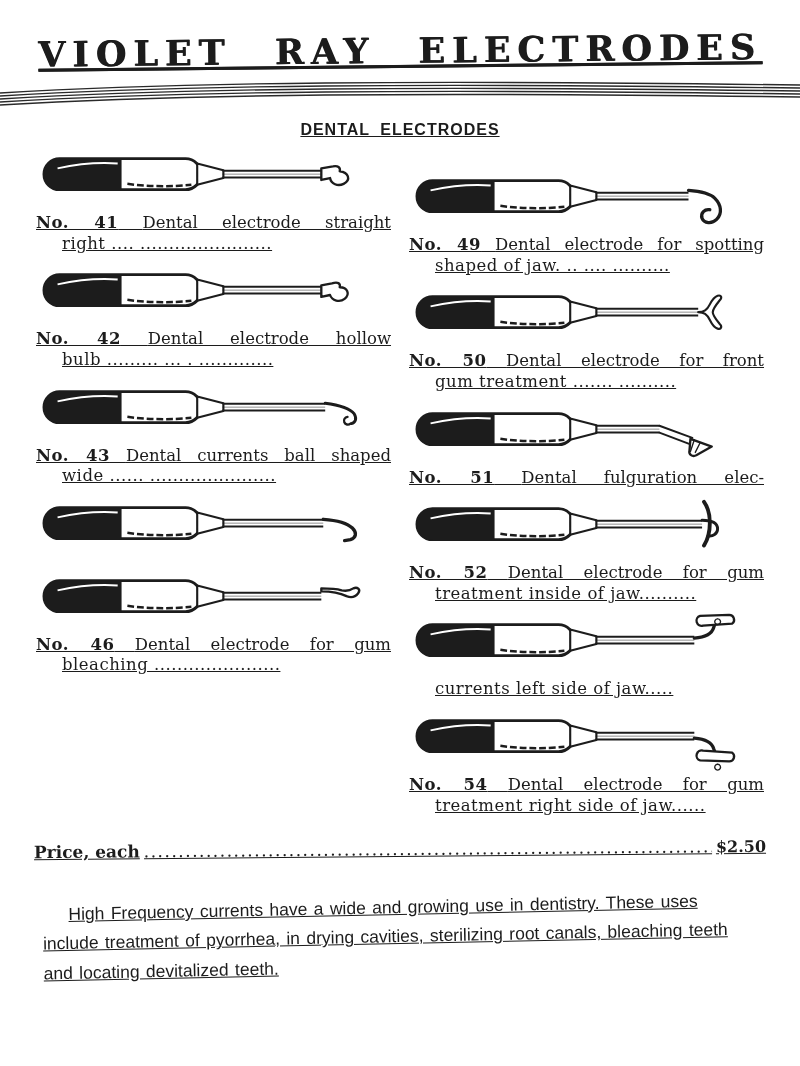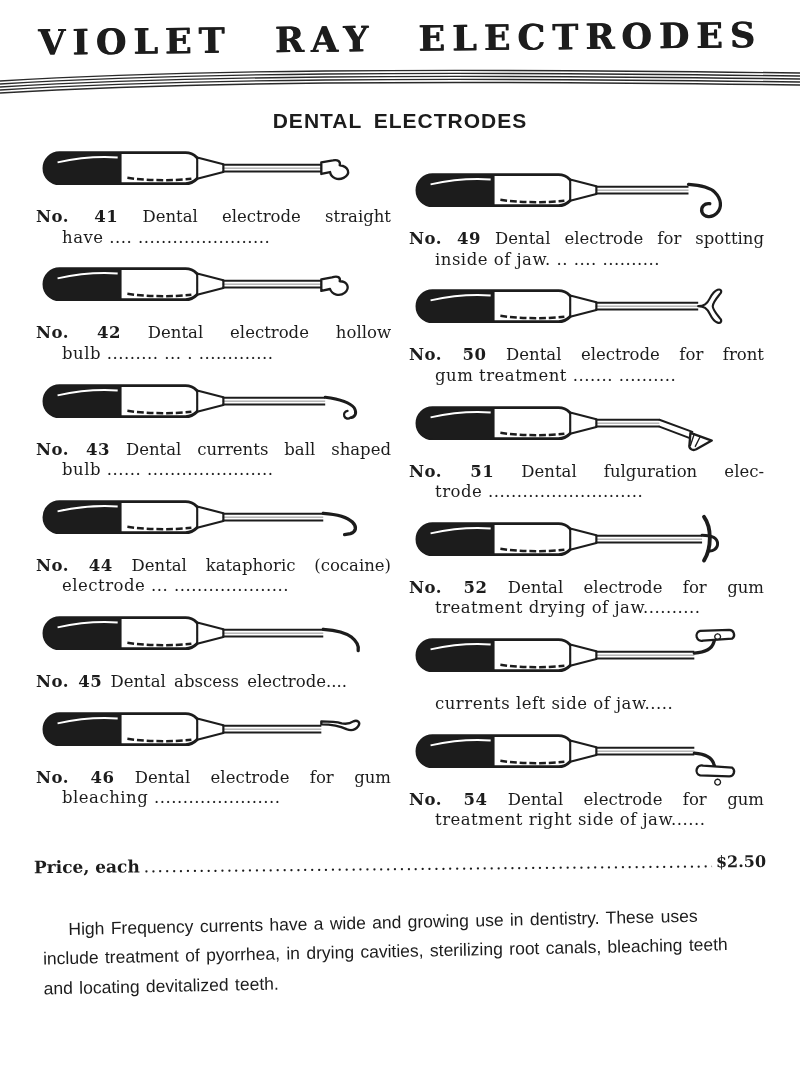--- a/index.html
+++ b/index.html
@@ -1,22 +1,22 @@
 <!DOCTYPE html>
 <html><head>
 <meta charset="utf-8">
 <style>
   html,body{margin:0;padding:0;}
   body{width:800px;height:1066px;background:#fff;overflow:hidden;color:#1c1c1c;}
-  .page{padding-top:16px;}
+  .page{padding-top:28px;text-decoration:underline;}
   h1.title{font-family:"DejaVu Serif",serif;font-weight:bold;font-size:35px;text-align:center;
     letter-spacing:7px;word-spacing:24px;margin:2px 30px 8px;transform:rotate(-0.6deg);
     text-shadow:0.7px 0 0 #1c1c1c;}
   svg.rule{display:block;width:800px;height:28px;}
-  h2.subtitle{font-family:"Liberation Sans",sans-serif;font-weight:bold;font-size:21px;text-align:center;
+  h2.subtitle{font-family:"Liberation Sans",sans-serif;font-weight:bold;font-size:16px;text-align:center;
     letter-spacing:1px;word-spacing:5px;margin:14px 0 8px;}
   .cols{display:flex;gap:18px;width:728px;margin:0 auto;}
   .col{flex:1;min-width:0;}
   .colr{padding-top:22px;}
   .item{margin-bottom:9px;}
   .item svg{display:block;}
   .caption{font-family:"DejaVu Serif",serif;font-size:16.5px;line-height:1.25;margin-top:2px;}
   .cap1{text-align:justify;text-align-last:justify;}
   .single .cap1{text-align-last:left;word-spacing:3px;}
   .no{font-weight:bold;letter-spacing:0.5px;}
@@ -54,21 +54,21 @@
             <path d="M22,22 q32,-7 62,-5" stroke="#fff" stroke-width="2" fill="none"></path>
             <path d="M94,38 c22,3 46,3 66,1" stroke="#1c1c1c" stroke-width="2.6" stroke-dasharray="7 3" fill="none"></path>
             <path d="M166,17 L193,24 L193,32 L166,39 Z" fill="#fff" stroke="#1c1c1c" stroke-width="2.2" stroke-linejoin="round"></path>
             <path d="M192,24.5 H294" stroke="#1c1c1c" stroke-width="2"></path>
             <path d="M192,28 H294" stroke="#1c1c1c" stroke-width="1" opacity="0.5"></path>
             <path d="M192,31.5 H294" stroke="#1c1c1c" stroke-width="2"></path>
             <path d="M294,22 l12,-2 c5,-1 8,1 7,5 c9,1 12,9 4,13 c-6,3 -13,0 -14,-6 l-9,2 z" fill="#fff" stroke="#1c1c1c" stroke-width="2.4" stroke-linecap="round" stroke-linejoin="round"></path>
           </svg>
           <div class="caption">
             <div class="cap1"><b class="no">No. 41</b> <span>Dental electrode straight</span></div>
-            <div class="cap2">have .... .......................</div>
+            <div class="cap2">right .... .......................</div>
           </div>
         </div>
         <div class="item">
           <svg width="335" height="64" viewBox="0 0 345 66" xmlns="http://www.w3.org/2000/svg">
             <rect x="8" y="12" width="162" height="32" rx="16" fill="#fff" stroke="#1c1c1c" stroke-width="3"></rect>
             <path d="M88,12 L24,12 A16,16 0 0 0 24,44 L88,44 Z" fill="#1c1c1c"></path>
             <path d="M22,22 q32,-7 62,-5" stroke="#fff" stroke-width="2" fill="none"></path>
             <path d="M94,38 c22,3 46,3 66,1" stroke="#1c1c1c" stroke-width="2.6" stroke-dasharray="7 3" fill="none"></path>
             <path d="M166,17 L193,24 L193,32 L166,39 Z" fill="#fff" stroke="#1c1c1c" stroke-width="2.2" stroke-linejoin="round"></path>
             <path d="M192,24.5 H294" stroke="#1c1c1c" stroke-width="2"></path>
@@ -89,56 +89,35 @@
             <path d="M94,38 c22,3 46,3 66,1" stroke="#1c1c1c" stroke-width="2.6" stroke-dasharray="7 3" fill="none"></path>
             <path d="M166,17 L193,24 L193,32 L166,39 Z" fill="#fff" stroke="#1c1c1c" stroke-width="2.2" stroke-linejoin="round"></path>
             <path d="M192,24.5 H298" stroke="#1c1c1c" stroke-width="2"></path>
             <path d="M192,28 H298" stroke="#1c1c1c" stroke-width="1" opacity="0.5"></path>
             <path d="M192,31.5 H298" stroke="#1c1c1c" stroke-width="2"></path>
             <path d="M298,24 c16,2 26,6 30,11 c3,5 1,9 -3,10" fill="none" stroke="#1c1c1c" stroke-width="3" stroke-linecap="round" stroke-linejoin="round"></path>
             <path d="M324,45 a4,4 0 1 1 -3,-7" fill="none" stroke="#1c1c1c" stroke-width="2.4" stroke-linecap="round" stroke-linejoin="round"></path>
           </svg>
           <div class="caption">
             <div class="cap1"><b class="no">No. 43</b> <span>Dental currents ball shaped</span></div>
-            <div class="cap2">bulb ...... ......................</div>
+            <div class="cap2">wide ...... ......................</div>
           </div>
         </div>
         <div class="item">
           <svg width="335" height="64" viewBox="0 0 345 66" xmlns="http://www.w3.org/2000/svg">
             <rect x="8" y="12" width="162" height="32" rx="16" fill="#fff" stroke="#1c1c1c" stroke-width="3"></rect>
             <path d="M88,12 L24,12 A16,16 0 0 0 24,44 L88,44 Z" fill="#1c1c1c"></path>
             <path d="M22,22 q32,-7 62,-5" stroke="#fff" stroke-width="2" fill="none"></path>
             <path d="M94,38 c22,3 46,3 66,1" stroke="#1c1c1c" stroke-width="2.6" stroke-dasharray="7 3" fill="none"></path>
             <path d="M166,17 L193,24 L193,32 L166,39 Z" fill="#fff" stroke="#1c1c1c" stroke-width="2.2" stroke-linejoin="round"></path>
             <path d="M192,24.5 H296" stroke="#1c1c1c" stroke-width="2"></path>
             <path d="M192,28 H296" stroke="#1c1c1c" stroke-width="1" opacity="0.5"></path>
             <path d="M192,31.5 H296" stroke="#1c1c1c" stroke-width="2"></path>
             <path d="M296,24 c15,1 25,4 30,9 c5,5 4,10 -2,12 l-6,1" fill="none" stroke="#1c1c1c" stroke-width="3.4" stroke-linecap="round" stroke-linejoin="round"></path>
           </svg>
-          <div class="caption">
-            <div class="cap1"><b class="no">No. 44</b> <span>Dental kataphoric (cocaine)</span></div>
-            <div class="cap2">electrode ... ....................</div>
-          </div>
-        </div>
-        <div class="item single">
-          <svg width="335" height="64" viewBox="0 0 345 66" xmlns="http://www.w3.org/2000/svg">
-            <rect x="8" y="12" width="162" height="32" rx="16" fill="#fff" stroke="#1c1c1c" stroke-width="3"></rect>
-            <path d="M88,12 L24,12 A16,16 0 0 0 24,44 L88,44 Z" fill="#1c1c1c"></path>
-            <path d="M22,22 q32,-7 62,-5" stroke="#fff" stroke-width="2" fill="none"></path>
-            <path d="M94,38 c22,3 46,3 66,1" stroke="#1c1c1c" stroke-width="2.6" stroke-dasharray="7 3" fill="none"></path>
-            <path d="M166,17 L193,24 L193,32 L166,39 Z" fill="#fff" stroke="#1c1c1c" stroke-width="2.2" stroke-linejoin="round"></path>
-            <path d="M192,24.5 H296" stroke="#1c1c1c" stroke-width="2"></path>
-            <path d="M192,28 H296" stroke="#1c1c1c" stroke-width="1" opacity="0.5"></path>
-            <path d="M192,31.5 H296" stroke="#1c1c1c" stroke-width="2"></path>
-            <path d="M296,24 c14,1 24,4 29,8 c5,4 8,9 7,14" fill="none" stroke="#1c1c1c" stroke-width="3.4" stroke-linecap="round" stroke-linejoin="round"></path>
-          </svg>
-          <div class="caption">
-            <div class="cap1"><b class="no">No. 45</b> <span>Dental abscess electrode....</span></div>
-            <div class="cap2"></div>
-          </div>
         </div>
         <div class="item">
           <svg width="335" height="64" viewBox="0 0 345 66" xmlns="http://www.w3.org/2000/svg">
             <rect x="8" y="12" width="162" height="32" rx="16" fill="#fff" stroke="#1c1c1c" stroke-width="3"></rect>
             <path d="M88,12 L24,12 A16,16 0 0 0 24,44 L88,44 Z" fill="#1c1c1c"></path>
             <path d="M22,22 q32,-7 62,-5" stroke="#fff" stroke-width="2" fill="none"></path>
             <path d="M94,38 c22,3 46,3 66,1" stroke="#1c1c1c" stroke-width="2.6" stroke-dasharray="7 3" fill="none"></path>
             <path d="M166,17 L193,24 L193,32 L166,39 Z" fill="#fff" stroke="#1c1c1c" stroke-width="2.2" stroke-linejoin="round"></path>
             <path d="M192,24.5 H294" stroke="#1c1c1c" stroke-width="2"></path>
             <path d="M192,28 H294" stroke="#1c1c1c" stroke-width="1" opacity="0.5"></path>
@@ -159,21 +138,21 @@
             <path d="M22,22 q32,-7 62,-5" stroke="#fff" stroke-width="2" fill="none"></path>
             <path d="M94,38 c22,3 46,3 66,1" stroke="#1c1c1c" stroke-width="2.6" stroke-dasharray="7 3" fill="none"></path>
             <path d="M166,17 L193,24 L193,32 L166,39 Z" fill="#fff" stroke="#1c1c1c" stroke-width="2.2" stroke-linejoin="round"></path>
             <path d="M192,24.5 H288" stroke="#1c1c1c" stroke-width="2"></path>
             <path d="M192,28 H288" stroke="#1c1c1c" stroke-width="1" opacity="0.5"></path>
             <path d="M192,31.5 H288" stroke="#1c1c1c" stroke-width="2"></path>
             <path d="M288,22 c14,1 22,3 27,8 c7,7 8,16 2,22 c-5,5 -13,4 -15,-1 c-2,-6 3,-10 8,-9" fill="none" stroke="#1c1c1c" stroke-width="3.4" stroke-linecap="round" stroke-linejoin="round"></path>
           </svg>
           <div class="caption">
             <div class="cap1"><b class="no">No. 49</b> <span>Dental electrode for spotting</span></div>
-            <div class="cap2">inside of jaw. .. .... ..........</div>
+            <div class="cap2">shaped of jaw. .. .... ..........</div>
           </div>
         </div>
         <div class="item">
           <svg width="335" height="64" viewBox="0 0 345 66" xmlns="http://www.w3.org/2000/svg">
             <rect x="8" y="12" width="162" height="32" rx="16" fill="#fff" stroke="#1c1c1c" stroke-width="3"></rect>
             <path d="M88,12 L24,12 A16,16 0 0 0 24,44 L88,44 Z" fill="#1c1c1c"></path>
             <path d="M22,22 q32,-7 62,-5" stroke="#fff" stroke-width="2" fill="none"></path>
             <path d="M94,38 c22,3 46,3 66,1" stroke="#1c1c1c" stroke-width="2.6" stroke-dasharray="7 3" fill="none"></path>
             <path d="M166,17 L193,24 L193,32 L166,39 Z" fill="#fff" stroke="#1c1c1c" stroke-width="2.2" stroke-linejoin="round"></path>
             <path d="M192,24.5 H298" stroke="#1c1c1c" stroke-width="2"></path>
@@ -196,39 +175,38 @@
             <path d="M192,24.5 H258" stroke="#1c1c1c" stroke-width="2"></path>
             <path d="M192,28 H258" stroke="#1c1c1c" stroke-width="1" opacity="0.5"></path>
             <path d="M192,31.5 H258" stroke="#1c1c1c" stroke-width="2"></path>
             <path d="M258,24.5 L292,37" fill="none" stroke="#1c1c1c" stroke-width="2" stroke-linecap="round" stroke-linejoin="round"></path>
             <path d="M258,31.5 L288,43" fill="none" stroke="#1c1c1c" stroke-width="2" stroke-linecap="round" stroke-linejoin="round"></path>
             <path d="M290,38 l22,8 -16,9 c-4,2 -8,-1 -7,-5 z" fill="#fff" stroke="#1c1c1c" stroke-width="2.4" stroke-linecap="round" stroke-linejoin="round"></path>
             <path d="M294,39 l-4,12 M300,42 l-5,10" fill="none" stroke="#1c1c1c" stroke-width="1.4" stroke-linecap="round" stroke-linejoin="round"></path>
           </svg>
           <div class="caption">
             <div class="cap1"><b class="no">No. 51</b> <span>Dental fulguration elec-</span></div>
-            <div class="cap2">trode ...........................</div>
           </div>
         </div>
         <div class="item">
           <svg width="335" height="64" viewBox="0 0 345 66" xmlns="http://www.w3.org/2000/svg">
             <rect x="8" y="12" width="162" height="32" rx="16" fill="#fff" stroke="#1c1c1c" stroke-width="3"></rect>
             <path d="M88,12 L24,12 A16,16 0 0 0 24,44 L88,44 Z" fill="#1c1c1c"></path>
             <path d="M22,22 q32,-7 62,-5" stroke="#fff" stroke-width="2" fill="none"></path>
             <path d="M94,38 c22,3 46,3 66,1" stroke="#1c1c1c" stroke-width="2.6" stroke-dasharray="7 3" fill="none"></path>
             <path d="M166,17 L193,24 L193,32 L166,39 Z" fill="#fff" stroke="#1c1c1c" stroke-width="2.2" stroke-linejoin="round"></path>
             <path d="M192,24.5 H302" stroke="#1c1c1c" stroke-width="2"></path>
             <path d="M192,28 H302" stroke="#1c1c1c" stroke-width="1" opacity="0.5"></path>
             <path d="M192,31.5 H302" stroke="#1c1c1c" stroke-width="2"></path>
             <path d="M304,5 c8,11 8,32 0,45" fill="none" stroke="#1c1c1c" stroke-width="4" stroke-linecap="round" stroke-linejoin="round"></path>
             <path d="M302,24 c10,0 16,3 16,9 c0,5 -5,8 -10,7" fill="none" stroke="#1c1c1c" stroke-width="3" stroke-linecap="round" stroke-linejoin="round"></path>
           </svg>
           <div class="caption">
             <div class="cap1"><b class="no">No. 52</b> <span>Dental electrode for gum</span></div>
-            <div class="cap2">treatment drying of jaw..........</div>
+            <div class="cap2">treatment inside of jaw..........</div>
           </div>
         </div>
         <div class="item">
           <svg width="335" height="64" viewBox="0 0 345 66" xmlns="http://www.w3.org/2000/svg">
             <rect x="8" y="12" width="162" height="32" rx="16" fill="#fff" stroke="#1c1c1c" stroke-width="3"></rect>
             <path d="M88,12 L24,12 A16,16 0 0 0 24,44 L88,44 Z" fill="#1c1c1c"></path>
             <path d="M22,22 q32,-7 62,-5" stroke="#fff" stroke-width="2" fill="none"></path>
             <path d="M94,38 c22,3 46,3 66,1" stroke="#1c1c1c" stroke-width="2.6" stroke-dasharray="7 3" fill="none"></path>
             <path d="M166,17 L193,24 L193,32 L166,39 Z" fill="#fff" stroke="#1c1c1c" stroke-width="2.2" stroke-linejoin="round"></path>
             <path d="M192,24.5 H294" stroke="#1c1c1c" stroke-width="2"></path>

